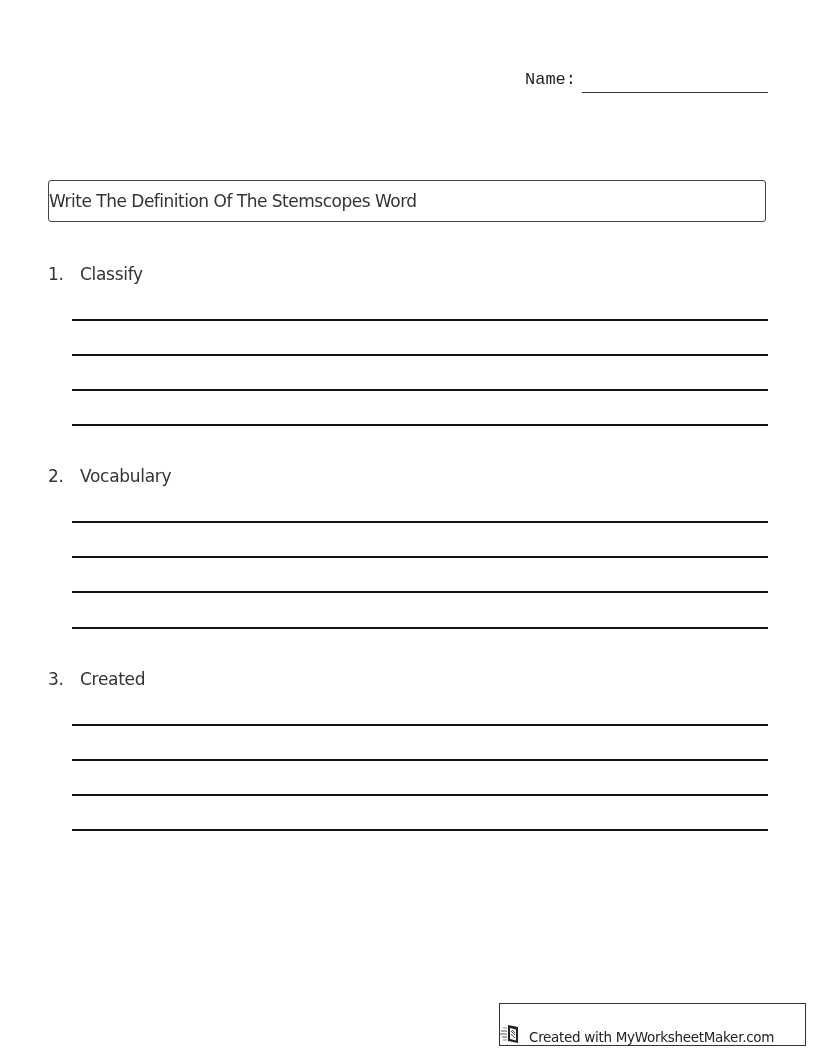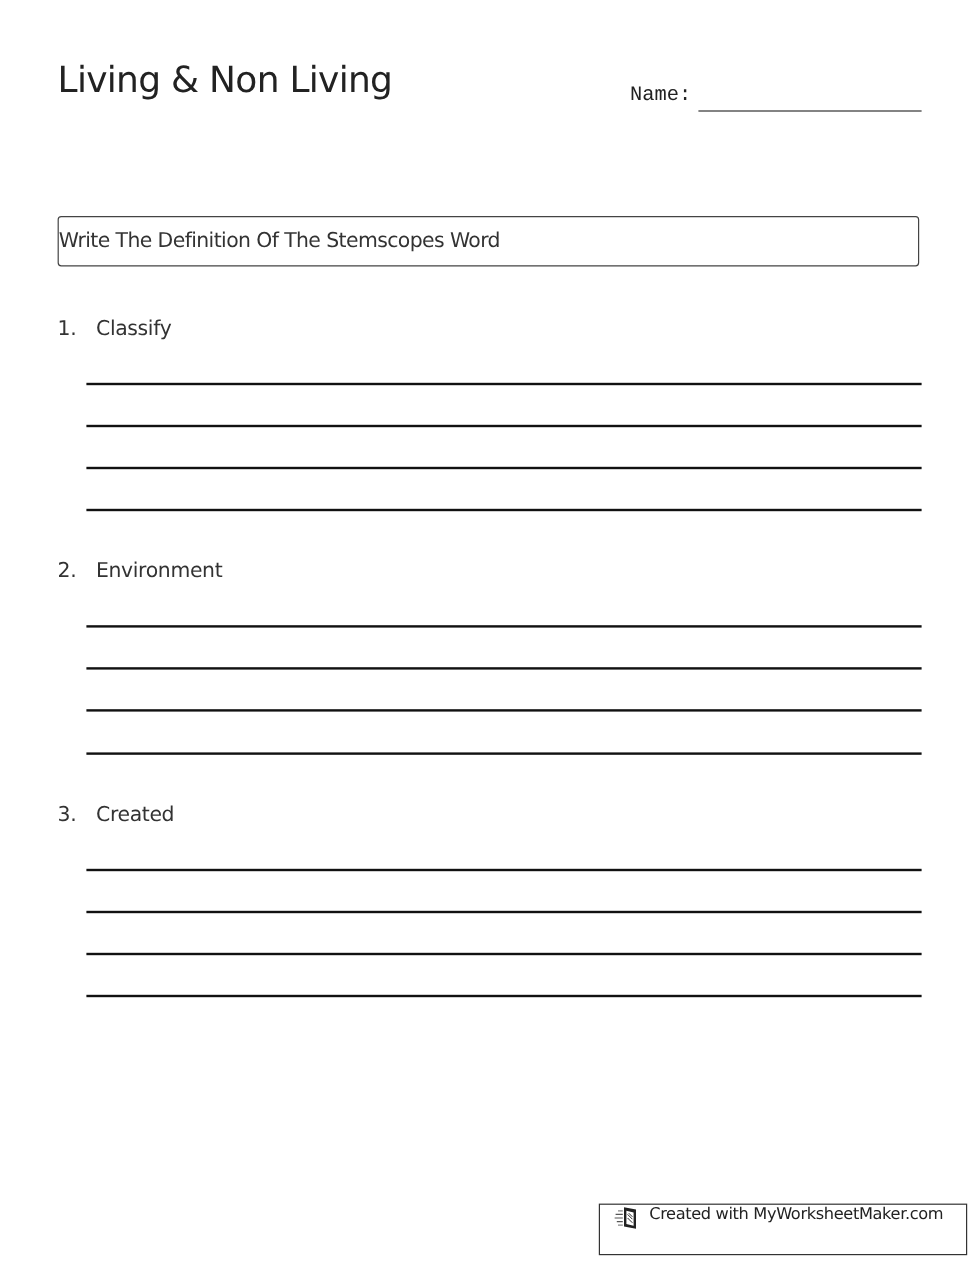--- a/index.html
+++ b/index.html
@@ -98,40 +98,39 @@
     }
     .footer-badge {
       position: absolute;
       left: 499px;
       top: 1003px;
       width: 307px;
       height: 43px;
       border: 1px solid #333333;
       box-sizing: border-box;
       display: flex;
-      align-items: flex-start;
-      padding-left: 12px;
+      align-items: flex-end;
     }
     .footer-icon {
       width: 24px;
       height: 22px;
       margin-right: 5px;
     }
     .footer-text {
       font-family: "DejaVu Sans", sans-serif;
       font-size: 13.5px;
       color: #222222;
       letter-spacing: -0.3px;
     }
   </style>
 </head>
 <body>
 
 <h1 class="title">
-  <span>Living &amp; Non Living</span><br>
+  <br>
 </h1>
 
 <div class="meta">
   <div class="meta-row">
     <span class="meta-label">Name:</span>
     <span class="meta-line"></span>
   </div>
 </div>
 
 <div class="instruction-box">
@@ -145,21 +144,21 @@
   </div>
   <div class="answer-line" style="top:57px;"></div>
   <div class="answer-line" style="top:92px;"></div>
   <div class="answer-line" style="top:127px;"></div>
   <div class="answer-line" style="top:162px;"></div>
 </div>
 
 <div class="question" style="top:464px;">
   <div class="q-label">
     <span class="q-num">2.</span>
-    <span>Environment</span>
+    <span>Vocabulary</span>
   </div>
   <div class="answer-line" style="top:57px;"></div>
   <div class="answer-line" style="top:92px;"></div>
   <div class="answer-line" style="top:127px;"></div>
   <div class="answer-line" style="top:163px;"></div>
 </div>
 
 <div class="question" style="top:667px;">
   <div class="q-label">
     <span class="q-num">3.</span>

